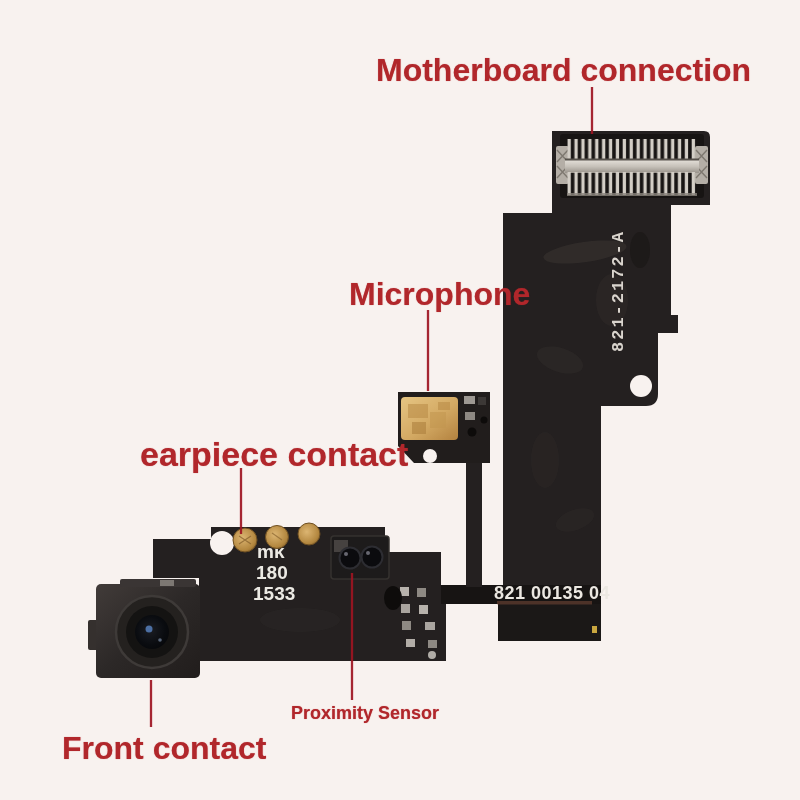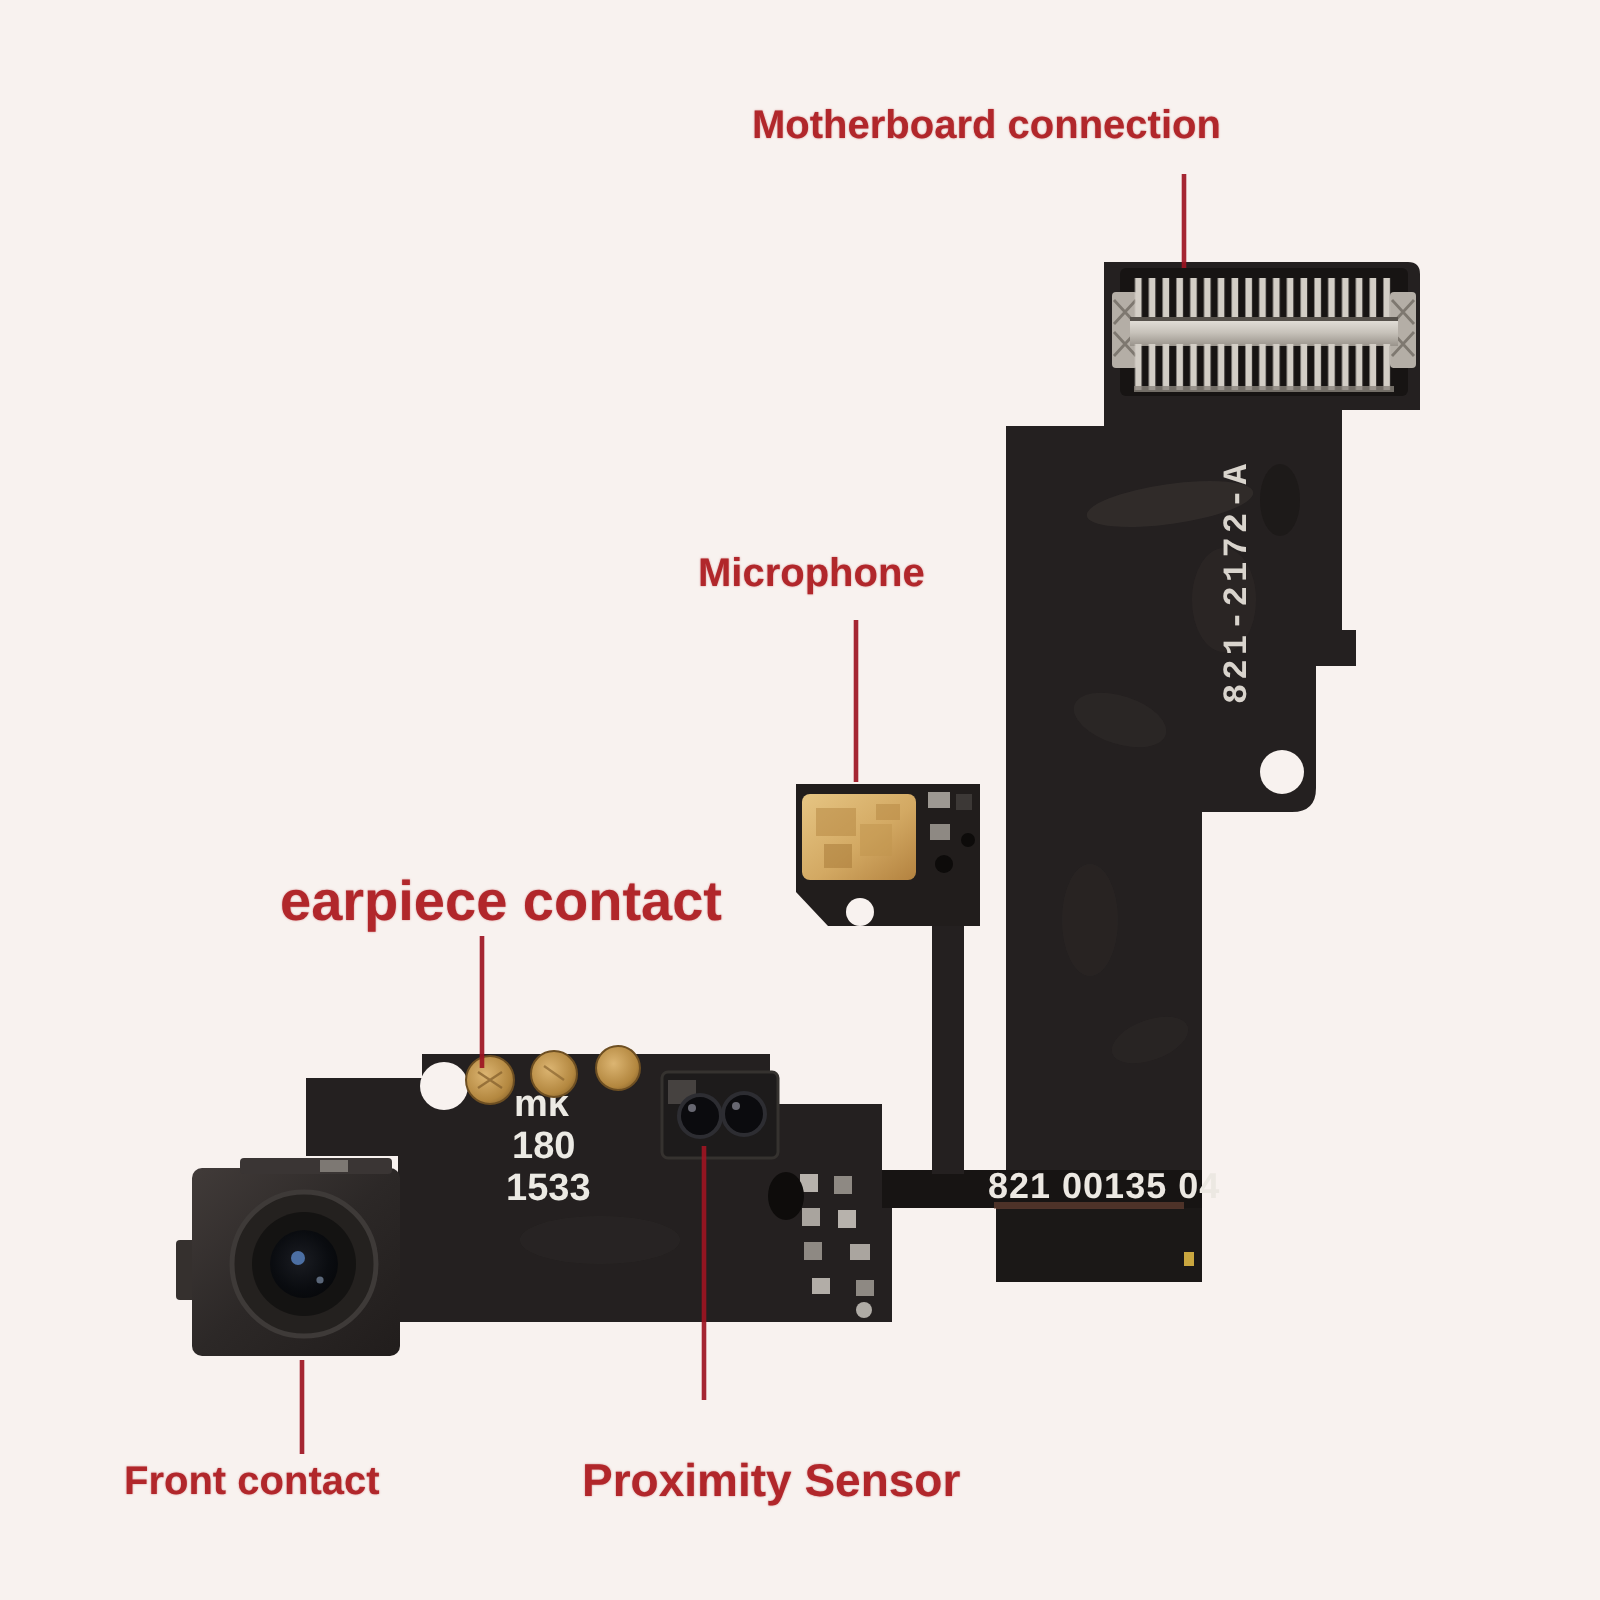--- a/index.html
+++ b/index.html
@@ -7,27 +7,27 @@
     width:800px;height:800px;overflow:hidden;position:relative;
     background:#f8f2ef;
     font-family:"Liberation Sans", sans-serif;
   }
   .stage{position:absolute;left:0;top:0;width:800px;height:800px;}
   svg{position:absolute;left:0;top:0;}
   .ann-label{
     position:absolute;
     color:#b1272b;
     font-weight:bold;
-    font-size:20px;
+    font-size:32px;
     letter-spacing:0px;
     white-space:nowrap;
     text-shadow:0 0 1px rgba(177,39,43,.55);
   }
-  .ann-small{font-size:28px;}
-  .ann-mid{font-size:23px;margin-top:24px;}
+  .ann-small{font-size:34px;}
+  .ann-mid{font-size:18px;}
   .flexcode-vert{
     font-family:"Liberation Mono", monospace;
     font-weight:bold;font-size:17px;letter-spacing:2px;
     fill:#d9d4cd;
   }
   .flexcode-band{
     font-family:"Liberation Sans", sans-serif;
     font-weight:bold;font-size:18px;letter-spacing:0.5px;
     fill:#ece8e2;
   }

